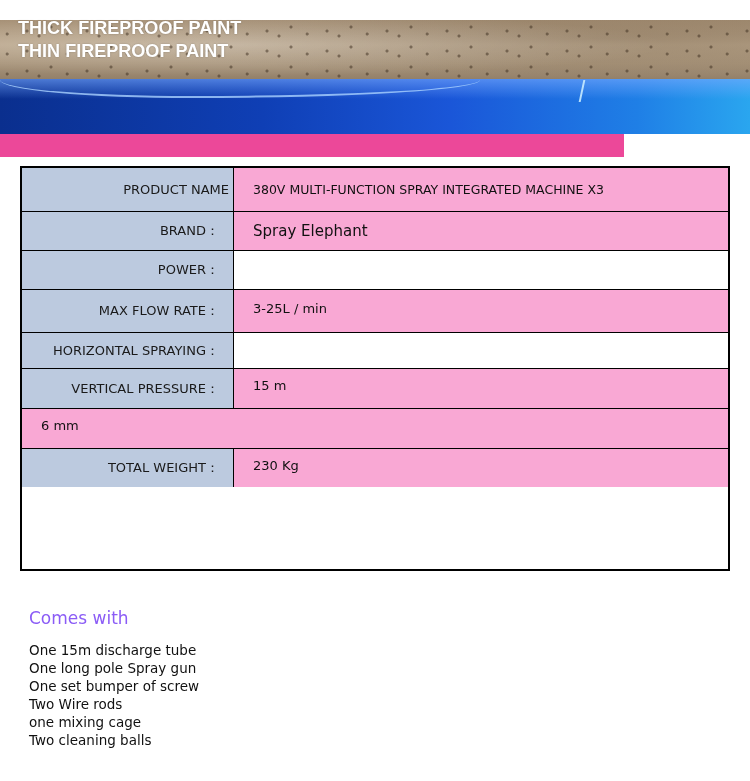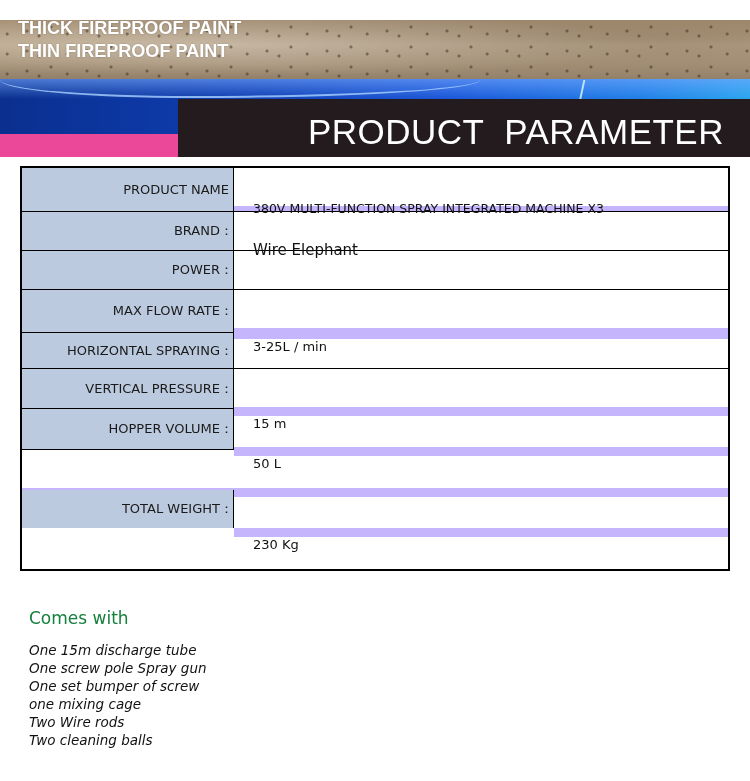--- a/index.html
+++ b/index.html
@@ -59,88 +59,81 @@
 
   .spec-table {
     position: absolute; left: 20px; top: 166px; width: 710px; height: 405px;
     border: 2px solid #000; border-collapse: collapse;
   }
   .spec-row { display: flex; border-top: 1px solid #000; }
   .spec-row:first-child { border-top: none; }
   .spec-label {
     width: 212px; background: #bccadf; border-right: 1px solid #000;
     display: flex; justify-content: flex-end; align-items: center;
-    font-size: 13px; color: #1a1a1a;
+    padding-right: 14px; font-size: 13px; color: #1a1a1a;
   }
   .spec-row:first-child .spec-label { padding-right: 4px; }
   .spec-value {
     flex: 1; display: flex; align-items: flex-start; padding-left: 19px;
-    font-size: 13px; color: #111; background: #c4b5fd; margin-top: 38px;
+    font-size: 13px; color: #111; background: #f9a8d4;
   }
   .spec-value.v-center { align-items: center; }
 
   .comes-with { position: absolute; left: 29px; top: 608px; }
-  .comes-title { font-size: 17px; color: #15803d; margin-bottom: 13px; }
+  .comes-title { font-size: 17px; color: #8b5cf6; margin-bottom: 13px; }
   .comes-list { list-style: none; }
-  .comes-list li { font-size: 13.5px; line-height: 18px; color: #111; font-style: italic; }
+  .comes-list li { font-size: 13.5px; line-height: 18px; color: #111; }
 </style>
 </head>
 <body>
 
 <div class="banner">
   <div class="banner-texture"></div>
   <div class="banner-line l1">THICK FIREPROOF PAINT</div>
   <div class="banner-line l2">THIN FIREPROOF PAINT</div>
   <div class="banner-blue"></div>
   <div class="banner-swoosh"></div>
   <div class="banner-streak"></div>
-  <div class="title-box">
-    <div class="title-text">PRODUCT  PARAMETER</div>
-  </div>
 </div>
 
 <div class="spec-table">
   <div class="spec-row" style="height:43px">
     <div class="spec-label">PRODUCT NAME</div>
     <div class="spec-value v-center" style="font-size:12.5px">380V MULTI-FUNCTION SPRAY INTEGRATED MACHINE  X3</div>
   </div>
   <div class="spec-row" style="height:39px">
     <div class="spec-label">BRAND：</div>
-    <div class="spec-value v-center" style="font-size:15px">Wire Elephant</div>
+    <div class="spec-value v-center" style="font-size:15px">Spray Elephant</div>
   </div>
   <div class="spec-row" style="height:39px">
     <div class="spec-label">POWER：</div>
   </div>
   <div class="spec-row" style="height:43px">
     <div class="spec-label">MAX FLOW RATE：</div>
     <div class="spec-value" style="padding-top:11px">3-25L / min</div>
   </div>
   <div class="spec-row" style="height:36px">
     <div class="spec-label">HORIZONTAL SPRAYING：</div>
   </div>
   <div class="spec-row" style="height:40px">
     <div class="spec-label">VERTICAL PRESSURE：</div>
     <div class="spec-value" style="padding-top:9px">15 m</div>
   </div>
-  <div class="spec-row" style="height:41px">
-    <div class="spec-label">HOPPER VOLUME：</div>
-    <div class="spec-value" style="padding-top:9px">50 L</div>
-  </div>
   <div class="spec-row" style="height:40px">
     <div class="spec-value" style="padding-top:9px">6 mm</div>
   </div>
   <div class="spec-row" style="height:39px">
     <div class="spec-label">TOTAL WEIGHT：</div>
     <div class="spec-value" style="padding-top:9px">230 Kg</div>
   </div>
 </div>
 
 <div class="comes-with">
   <div class="comes-title">Comes with</div>
   <ul class="comes-list">
     <li>One 15m discharge tube</li>
-    <li>One screw pole Spray gun</li>
+    <li>One long pole Spray gun</li>
     <li>One set bumper of screw</li>
+    <li>Two Wire rods</li>
     <li>one mixing cage</li>
-    <li>Two Wire rods</li>
     <li>Two cleaning balls</li>
   </ul>
 </div>
 
 </body></html>

